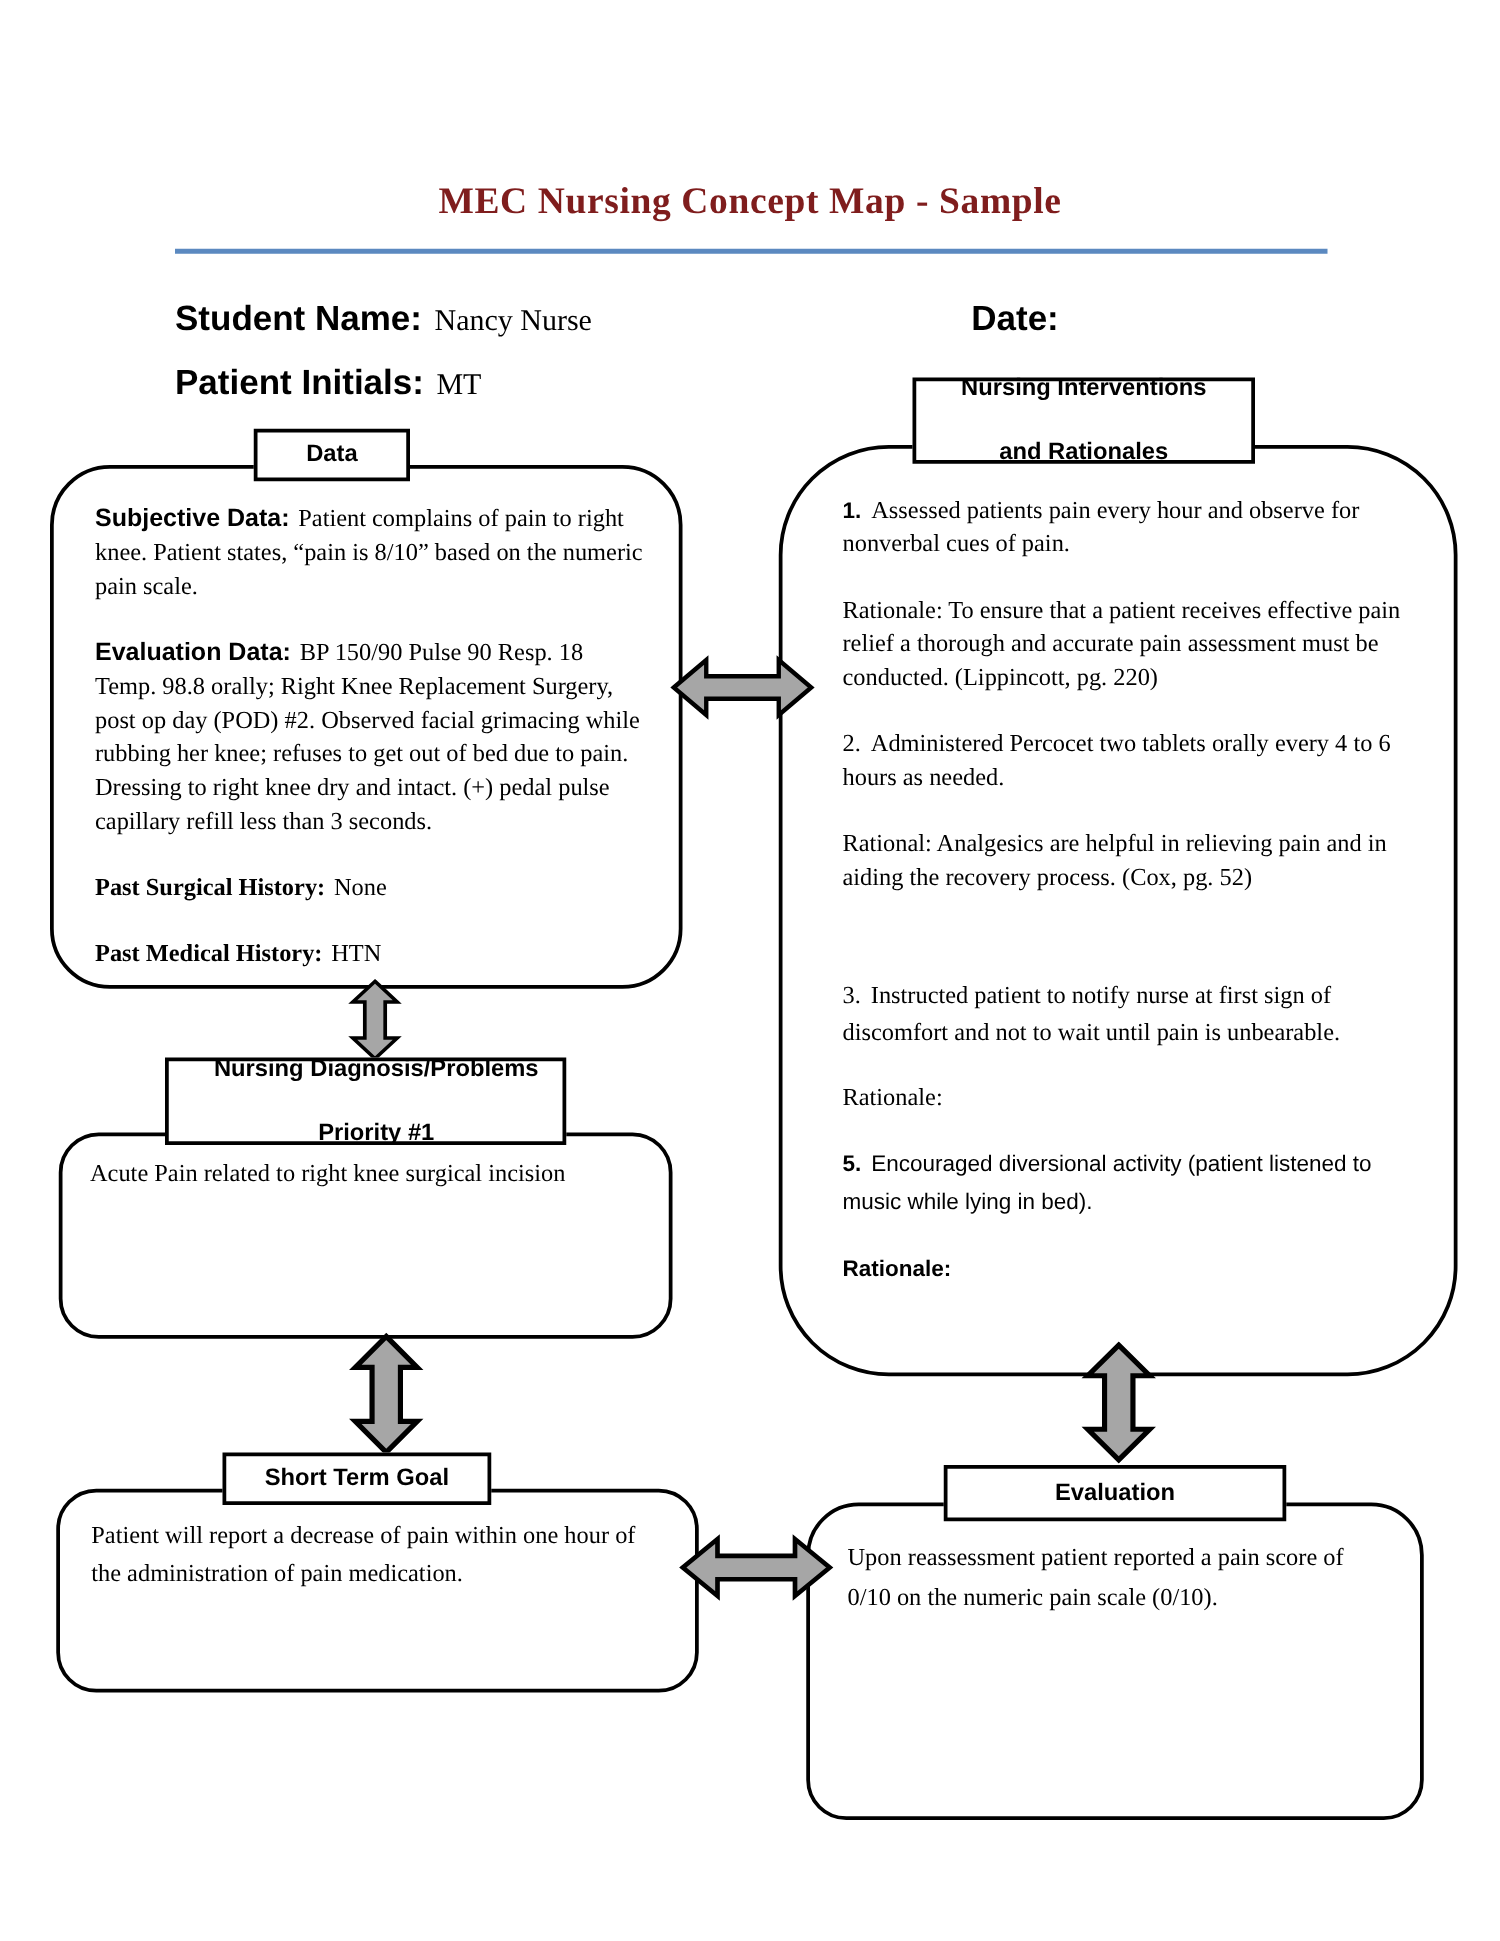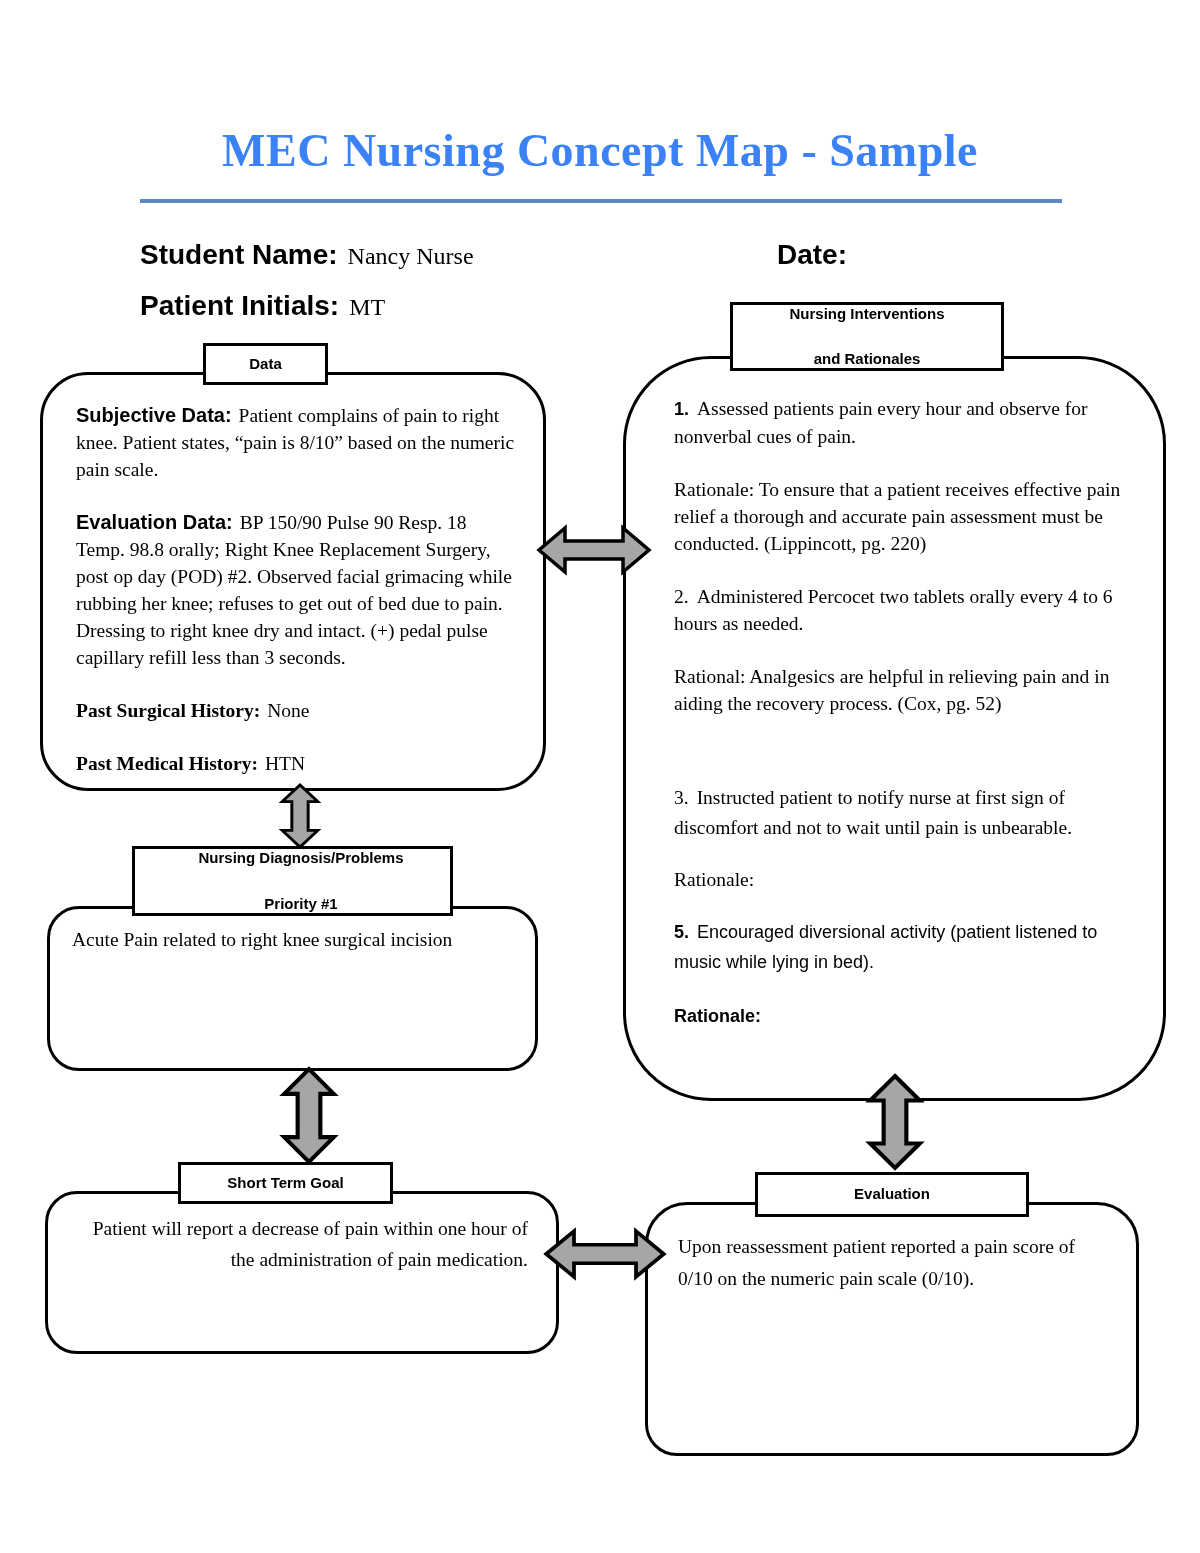--- a/index.html
+++ b/index.html
@@ -3,23 +3,23 @@
 <meta charset="utf-8">
 <style>
   html,body { margin:0; padding:0; background:#ffffff; }
   .page {
     position:relative; width:1200px; height:1553px; background:#ffffff;
     font-family:"Liberation Serif", serif; color:#000; overflow:hidden;
   }
 
   
   .title {
-    position:absolute; top:124px; left:0; width:100%; text-align:center;
-    font-family:"Liberation Serif", serif; font-weight:700; font-size:46px;
-    color:#3b82f6; letter-spacing:0.5px; margin:0;
+    position:absolute; top:144px; left:0; width:100%; text-align:center;
+    font-family:"Liberation Serif", serif; font-weight:700; font-size:30px;
+    color:#7f1d1d; letter-spacing:0.5px; margin:0;
   }
   .title-rule {
     position:absolute; left:140px; top:199px; width:922px; height:4px;
     background:#5B89C0;
   }
   .meta { position:absolute; font-size:20px; white-space:nowrap; }
   .meta-label { font-family:"Liberation Sans", sans-serif; font-weight:700; font-size:28px; }
   .meta-value { font-family:"Liberation Serif", serif; font-size:24px; margin-left:10px; }
   .meta.student   { left:140px; top:239px; }
   .meta.date      { left:777px; top:239px; }
@@ -31,34 +31,34 @@
   #interv-box { left:623px; top:356px;  width:543px; height:745px; border-radius:88px; }
   #diag-box   { left:47px;  top:906px;  width:491px; height:165px; border-radius:32px; }
   #goal-box   { left:45px;  top:1191px; width:514px; height:163px; border-radius:32px; }
   #eval-box   { left:645px; top:1202px; width:494px; height:254px; border-radius:42px 42px 32px 32px; }
 
   
   .label-box {
     position:absolute; border:3px solid #000; background:#fff; z-index:3;
     display:flex; flex-direction:column; align-items:center; justify-content:center;
     text-align:center; font-family:"Liberation Sans", sans-serif; font-weight:700;
-    font-size:15px; line-height:1.35; box-sizing:border-box;gap:25px;
+    font-size:19px; line-height:1.35; box-sizing:border-box;gap:25px;
   }
   #data-label   { left:203px; top:343px;  width:125px; height:42px; }
   #interv-label { left:730px; top:302px;  width:274px; height:69px; }
   #diag-label   { left:132px; top:846px;  width:321px; height:70px;padding-left:17px; }
   #goal-label   { left:178px; top:1162px; width:215px; height:42px; }
   #eval-label   { left:755px; top:1172px; width:274px; height:45px; }
 
   
   .content { position:relative; font-size:19.5px; line-height:27px; }
   #data-box .content   { padding:27px 28px 0 33px; }
   #interv-box .content { padding:36px 42px 0 48px; }
   #diag-box .content   { padding:17px 20px 0 22px; }
-  #goal-box .content   { padding:19px 28px 0 25px; line-height:31px;text-align:right; }
+  #goal-box .content   { padding:19px 28px 0 25px; line-height:31px; }
   #eval-box .content   { padding:26px 30px 0 30px; line-height:32px; }
 
   .content p { margin:0 0 26px 0; }
   .sans-label { font-family:"Liberation Sans", sans-serif; font-weight:700; font-size:20px; margin-right:7px; }
   .serif-label { font-weight:700; margin-right:7px; }
   .num { margin-right:8px; }
   .num-bold { font-family:"Liberation Sans", sans-serif; font-weight:700; font-size:18px; margin-right:8px; }
 
   
   #interv-box .content p.gap-after { margin-bottom:66px; }

